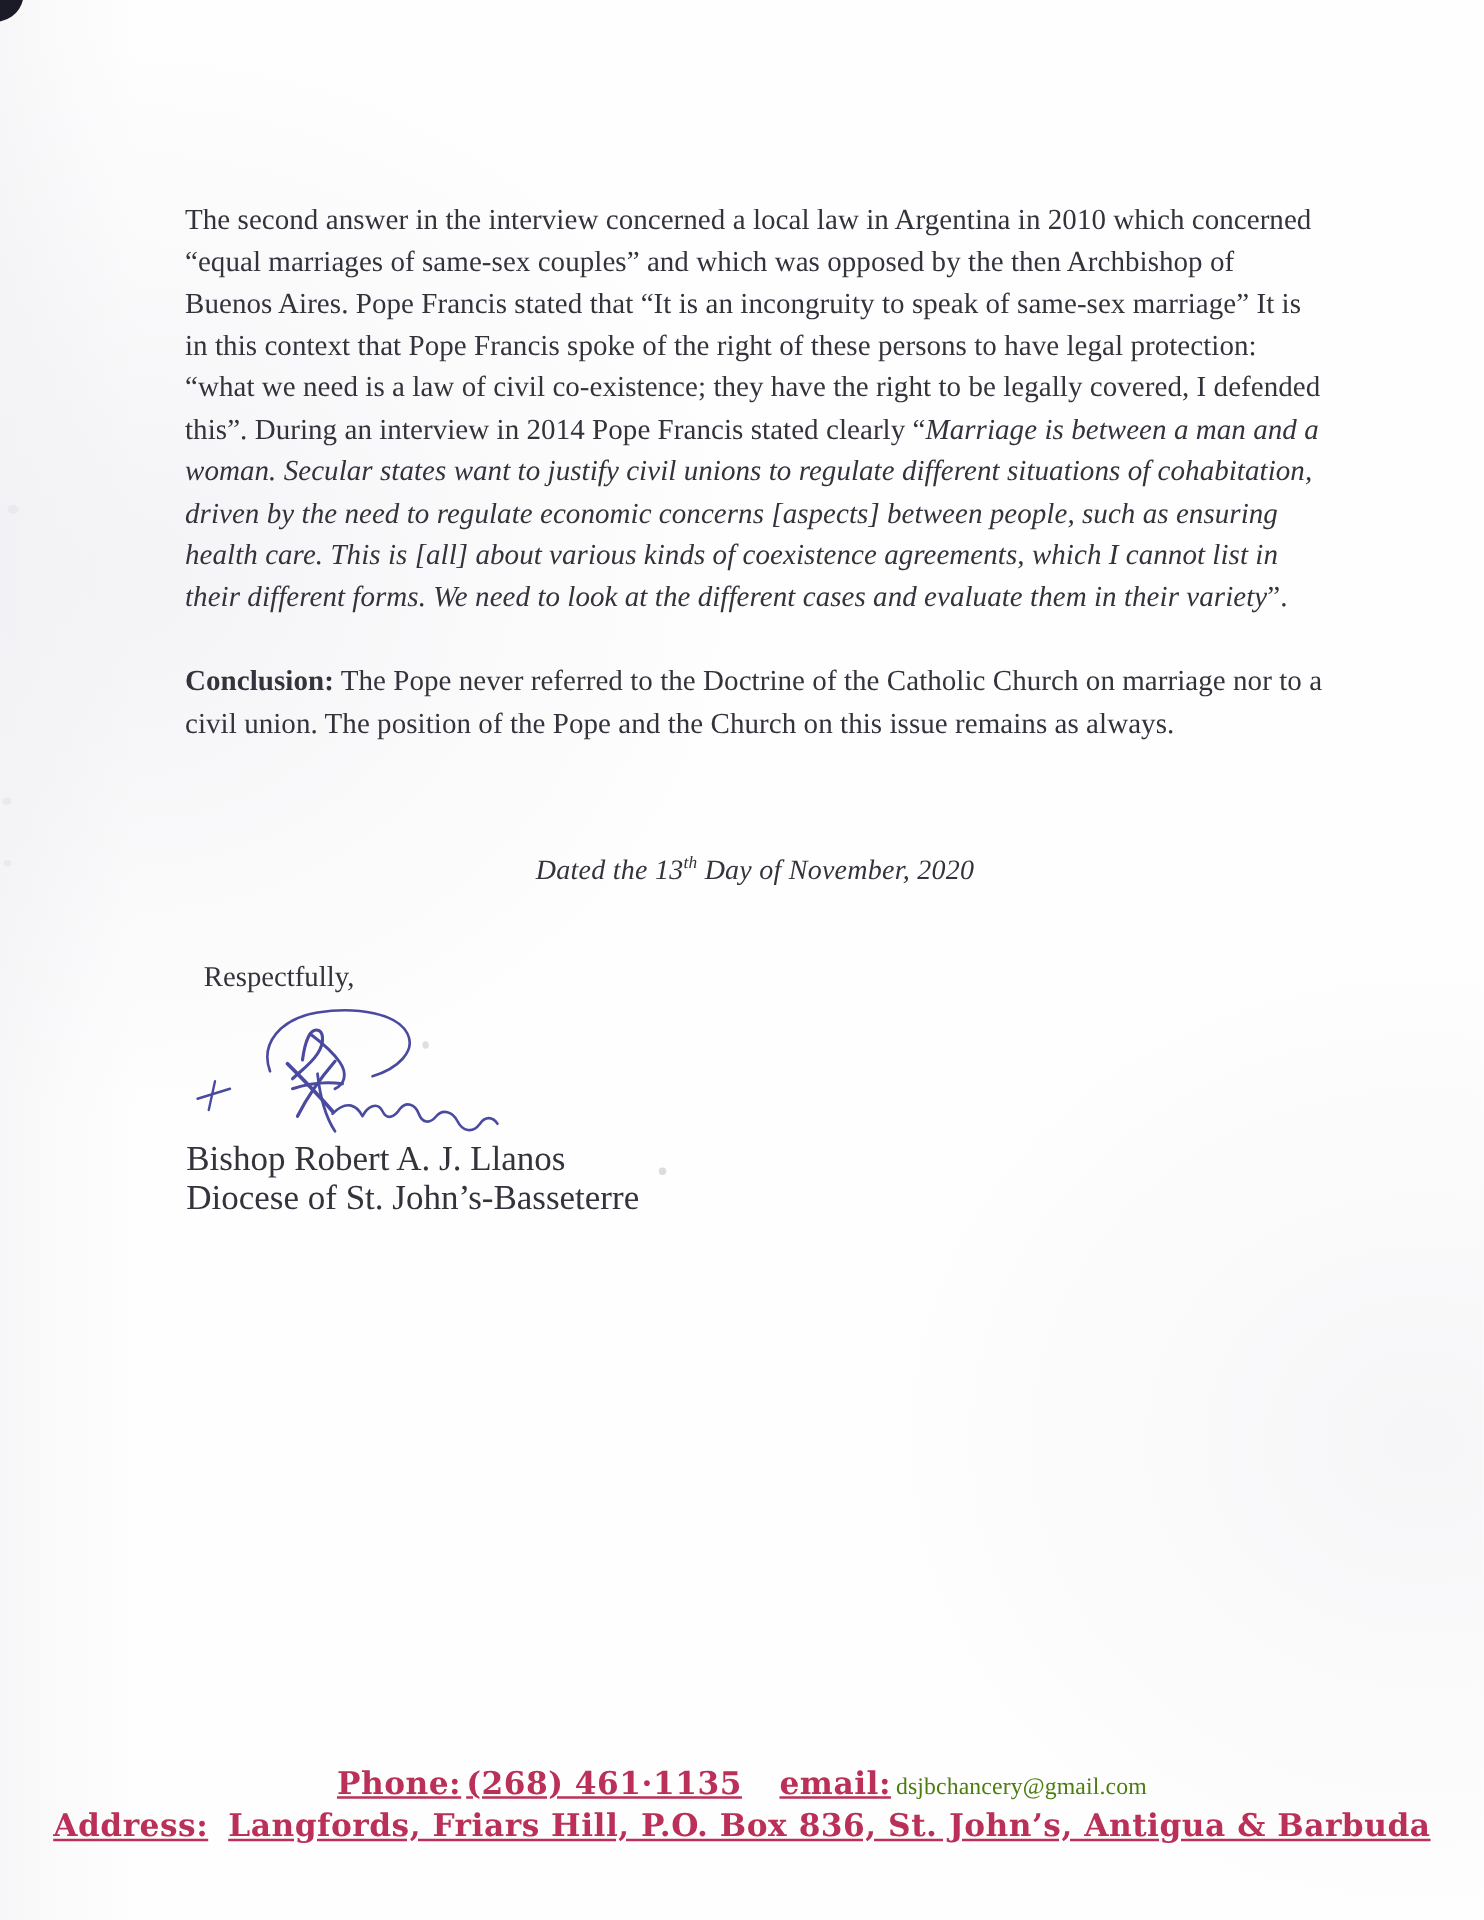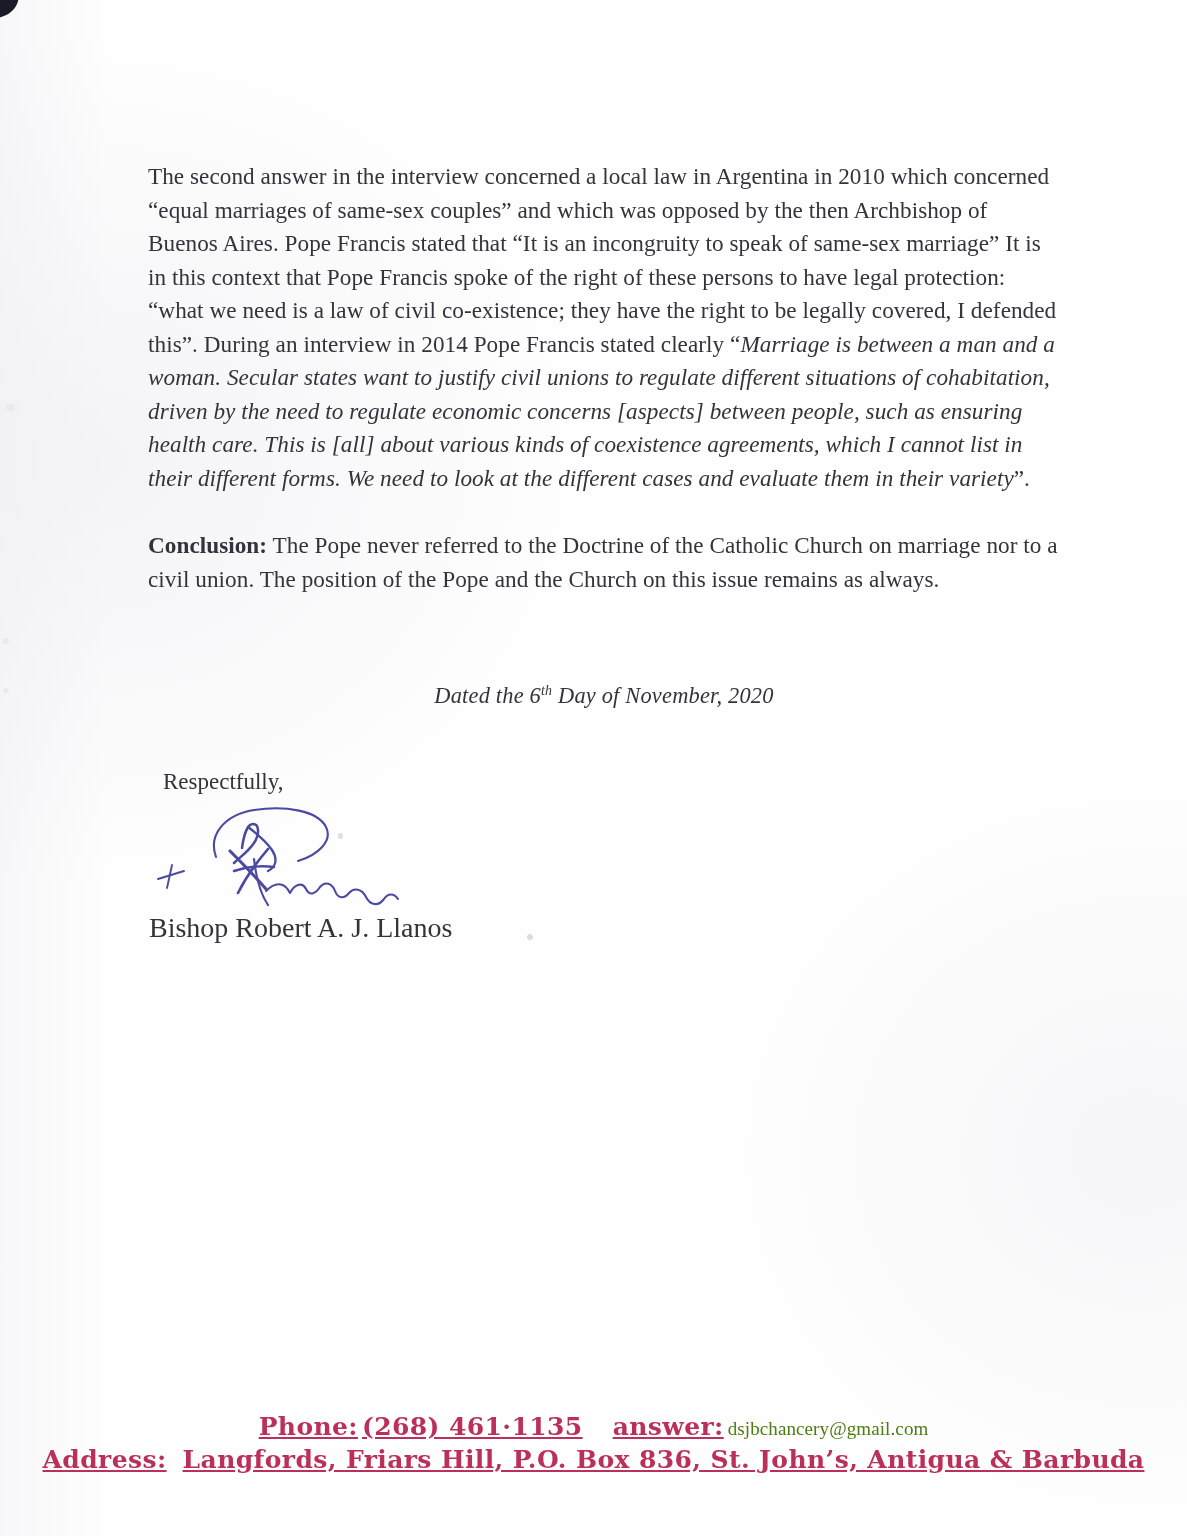--- a/index.html
+++ b/index.html
@@ -159,21 +159,21 @@
 
   <div id="body-area">
 
     <p class="para"><span>The second answer in the interview concerned a local law in Argentina in 2010 which concerned “equal marriages of same-sex couples” and which was opposed by the then Archbishop of Buenos Aires. Pope Francis stated that “It is an incongruity to speak of same-sex marriage” It is in this context that Pope Francis spoke of the right of these persons to have legal protection: “what we need is a law of civil co-existence; they have the right to be legally covered, I defended this”. During an interview in 2014 Pope Francis stated clearly “</span><span class="it">Marriage is between a man and a woman. Secular states want to justify civil unions to regulate different situations of cohabitation, driven by the need to regulate economic concerns [aspects] between people, such as ensuring health care. This is [all] about various kinds of coexistence agreements, which I cannot list in their different forms. We need to look at the different cases and evaluate them in their variety</span><span>”.</span></p>
 
 
     <p class="para"><span class="bold">Conclusion:</span><span> The Pope never referred to the Doctrine of the Catholic Church on marriage nor to a civil union. The position of the Pope and the Church on this issue remains as always.</span></p>
 
   </div>
 
-  <div id="dated-line"><span>Dated the 6</span><sup>th</sup><span> Day of November, 2020</span></div>
+  <div id="dated-line"><span>Dated the 13</span><sup>th</sup><span> Day of November, 2020</span></div>
 
   <div id="closing">Respectfully,</div>
 
   <div id="signature-block">
     <svg viewBox="0 0 330 122" xmlns="http://www.w3.org/2000/svg" aria-hidden="true">
       <g fill="none" stroke="#4a4aa0" stroke-linecap="round" stroke-linejoin="round">
 
         <g stroke-width="1.9">
           <path d="M8 86 L34 78"></path>
           <path d="M22 72 L17 95"></path>
@@ -193,28 +193,29 @@
         <path d="M116 98 C128 86 136 92 140 100 C144 92 152 88 156 96
                  C160 104 166 100 170 94 C175 88 182 90 185 98
                  C188 106 194 106 199 100 C204 94 212 96 216 104
                  C220 112 228 114 234 106 C238 100 244 100 248 106" stroke-width="2.1"></path>
       </g>
     </svg>
   </div>
 
   <div id="signer">
     <div>Bishop Robert A. J. Llanos</div>
+    <div>Diocese of St. John’s-Basseterre</div>
   </div>
 
   <div id="footer">
     <div class="fline">
       <span class="fraktur">Phone:</span>
       <span class="fraktur">(268) 461·1135</span>
       <span class="fsp"></span>
-      <span class="fraktur">answer:</span>
+      <span class="fraktur">email:</span>
       <span class="plainmail">dsjbchancery@gmail.com</span>
     </div>
     <div class="fline">
       <span class="fraktur">Address:</span>
       <span class="fsp" style="width:8px"></span>
       <span class="fraktur">Langfords, Friars Hill, P.O. Box 836, St. John’s, Antigua &amp; Barbuda</span>
     </div>
   </div>
 
 </div>

